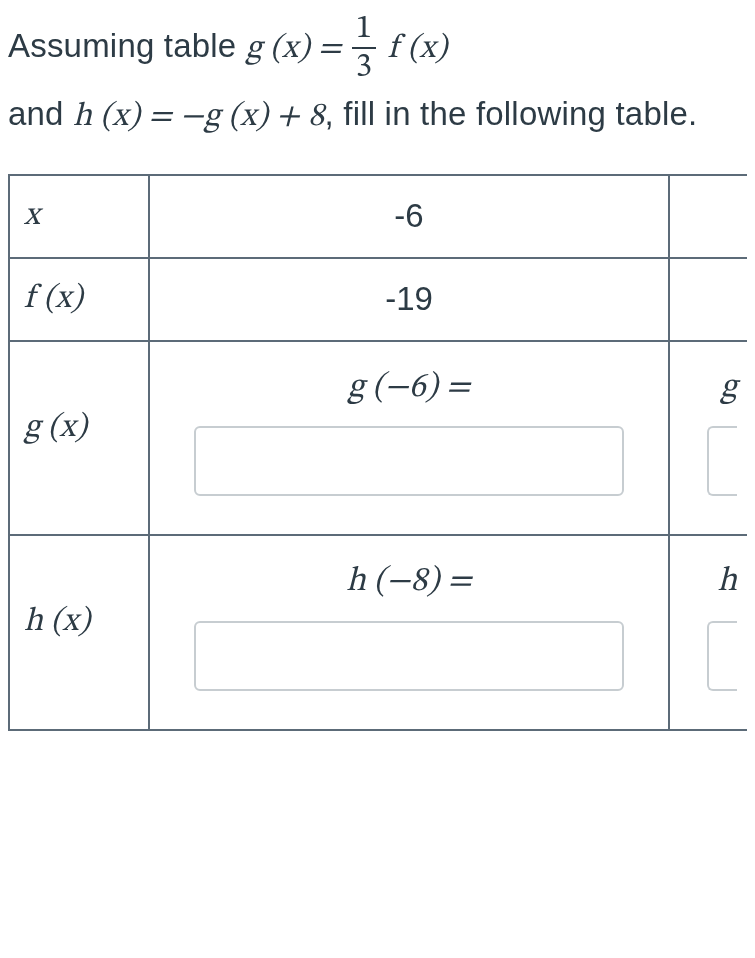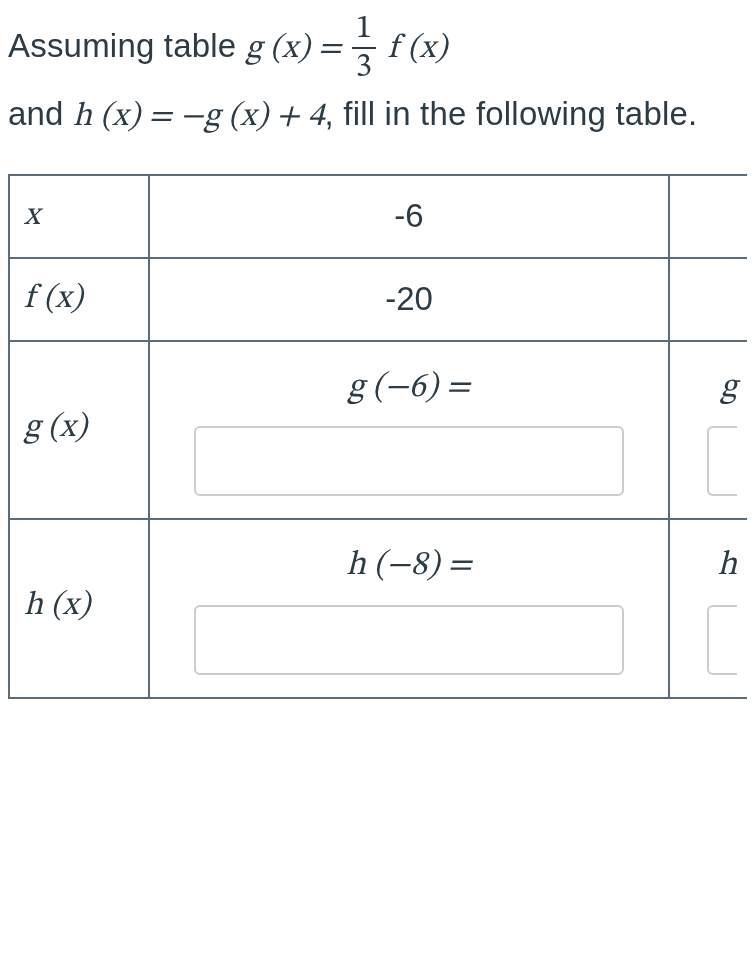--- a/index.html
+++ b/index.html
@@ -103,49 +103,49 @@
       gap: 12px;
     }
     .edge-label {
       font-family: 'Cambria Math', 'STIX Two Math', serif;
       font-size: 34px;
       align-self: flex-end;
       padding-right: 0;
     }
     tr.input-row td {
       padding-top: 18px;
-      padding-bottom: 22px;
+      padding-bottom: 38px;
     }
   </style>
 </head>
 <body>
 
 <div class="problem-text">
   <span>Assuming table </span>
   <span class="math">g (x) = </span>
   <span class="frac">
     <span class="num">1</span>
     <span class="den">3</span>
   </span>
   <span class="math">f (x)</span>
   <br>
   <span>and </span>
-  <span class="math">h (x) = −g (x) + 4</span><span>, fill in the following table.</span>
+  <span class="math">h (x) = −g (x) + 8</span><span>, fill in the following table.</span>
 </div>
 
 <table>
   <tbody>
       <tr>
     <td class="row-header"><span class="math">x</span></td>
     <td class="val-col">-6</td>
     <td class="edge-col"></td>
   </tr>
   <tr>
     <td class="row-header"><span class="math">f (x)</span></td>
-    <td class="val-col">-20</td>
+    <td class="val-col">-19</td>
     <td class="edge-col"></td>
   </tr>
   <tr class="input-row">
     <td class="row-header"><span class="math">g (x)</span></td>
     <td class="val-col">
       <div class="cell-stack">
         <span class="eq-label math">g (−6) =</span>
         <input class="answer-input" type="text" style="">
       </div>
     </td>

